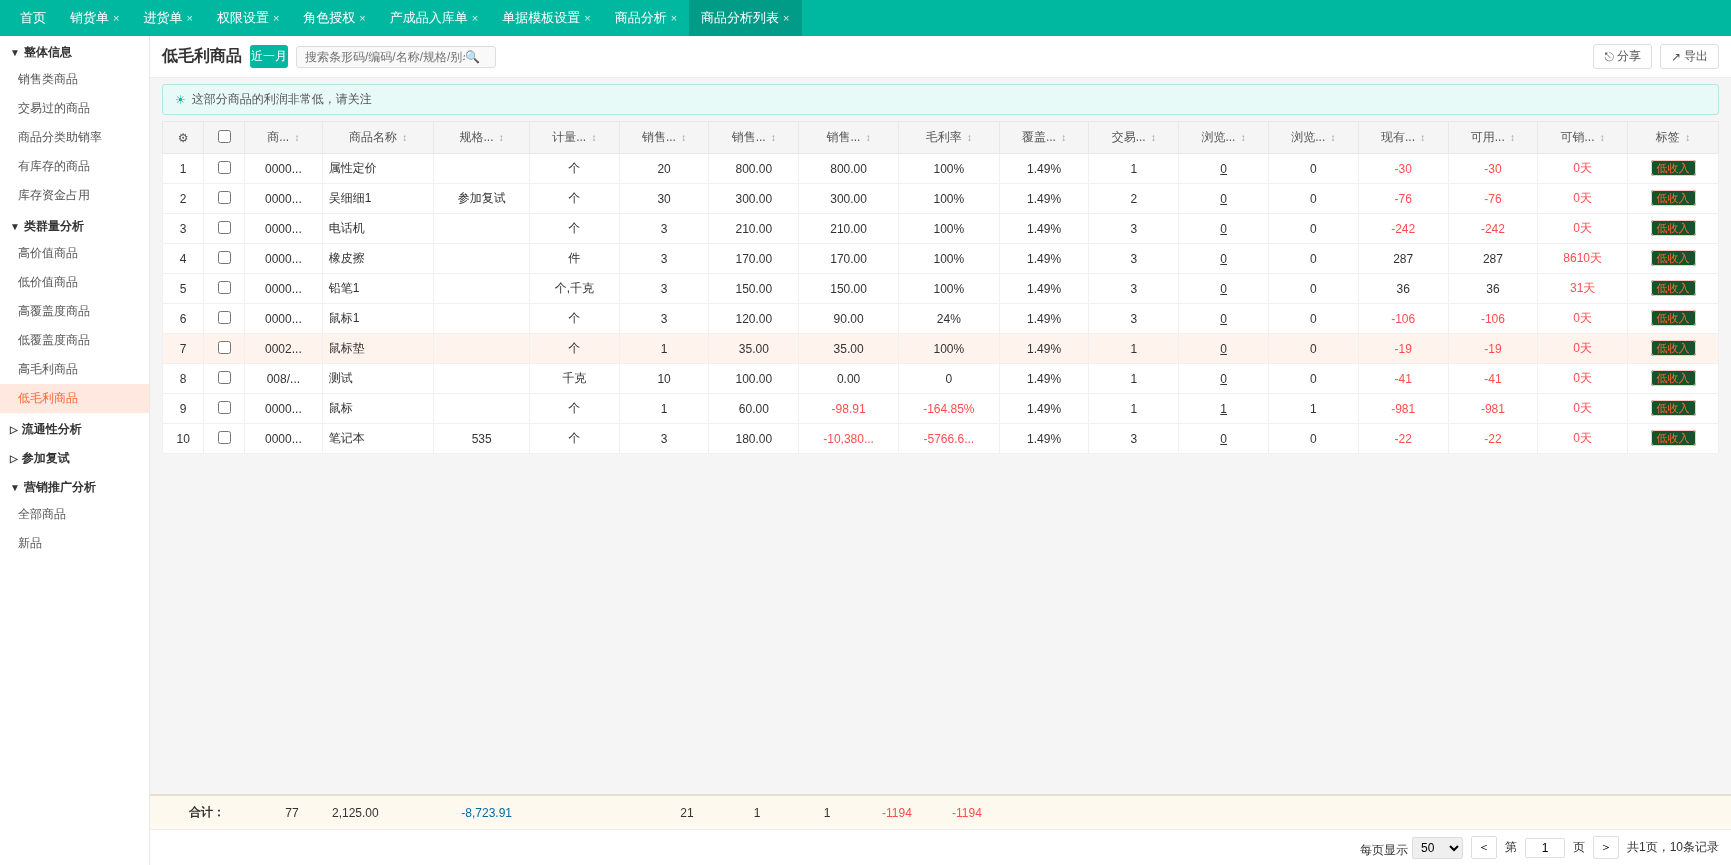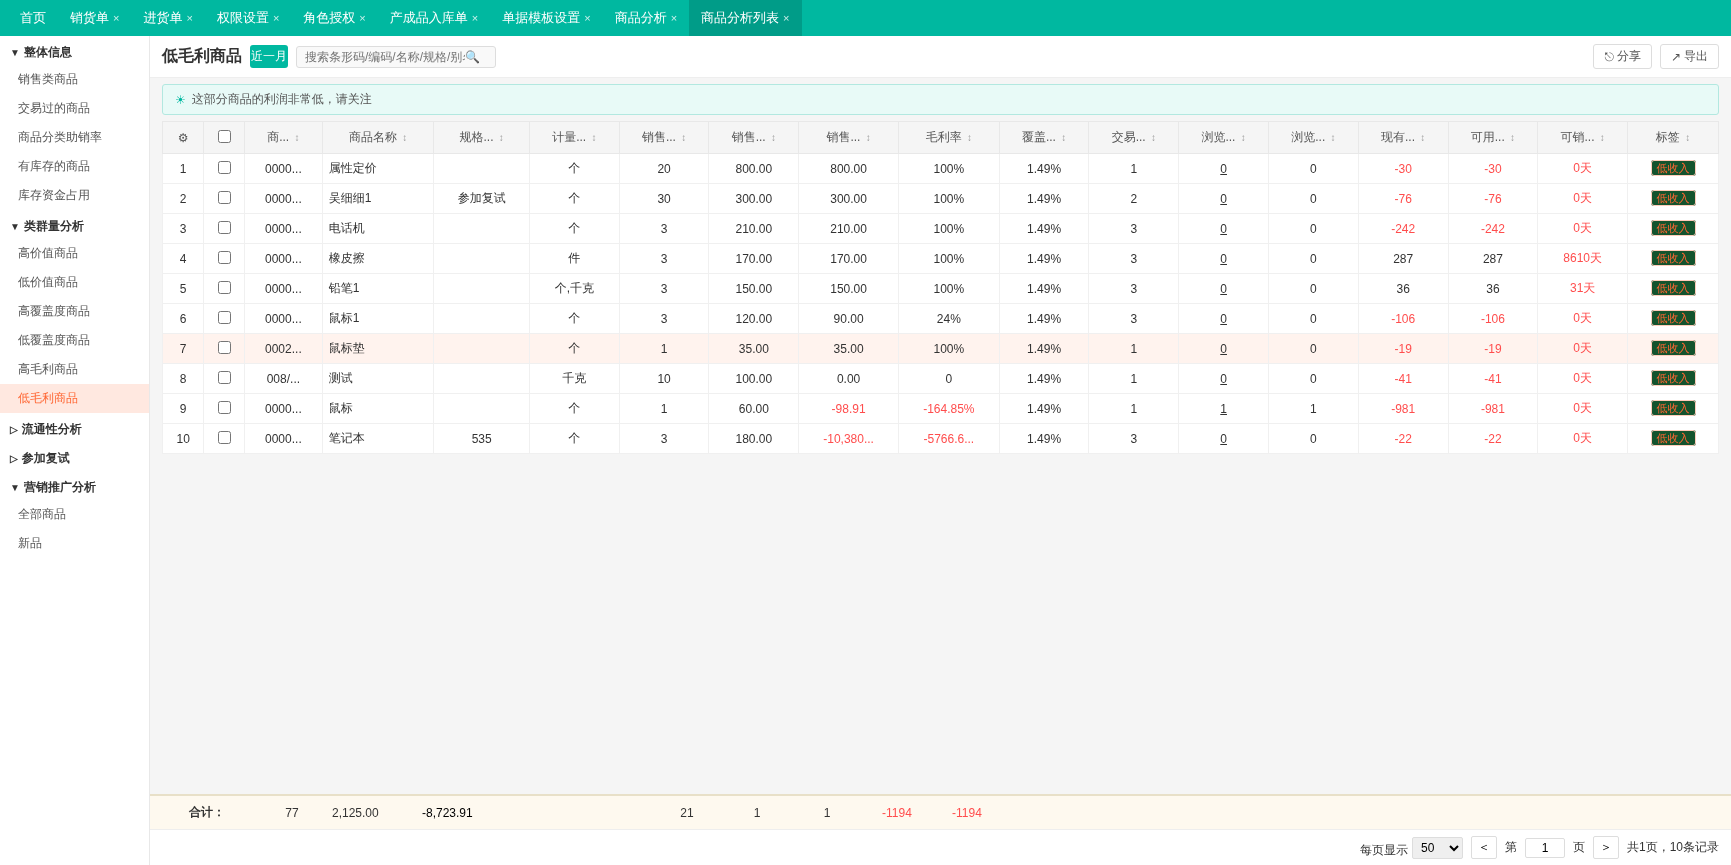--- a/index.html
+++ b/index.html
@@ -569,21 +569,21 @@
   </tr>
           </tbody>
       </table>
     </div>
 
     <div class="table-footer">
       <span class="footer-label">合计：</span>
       <div class="footer-cells">
         <span style="width:80px; text-align:center;">77</span>
         <span style="width:90px; ">2,125.00</span>
-        <span style="width:90px; text-align:left; color:#000000;">-8,723.91</span>
+        <span style="width:90px; text-align:right; color:#0369a1;">-8,723.91</span>
         <span style="width:70px;"></span>
         <span style="width:70px;"></span>
         <span style="width:70px; text-align:center;">21</span>
         <span style="width:70px; text-align:center;">1</span>
         <span style="width:70px; text-align:center;">1</span>
         <span style="width:70px; text-align:center; color:#ff4d4d;">-1194</span>
         <span style="width:70px; text-align:center; color:#ff4d4d;">-1194</span>
       </div>
     </div>
 

